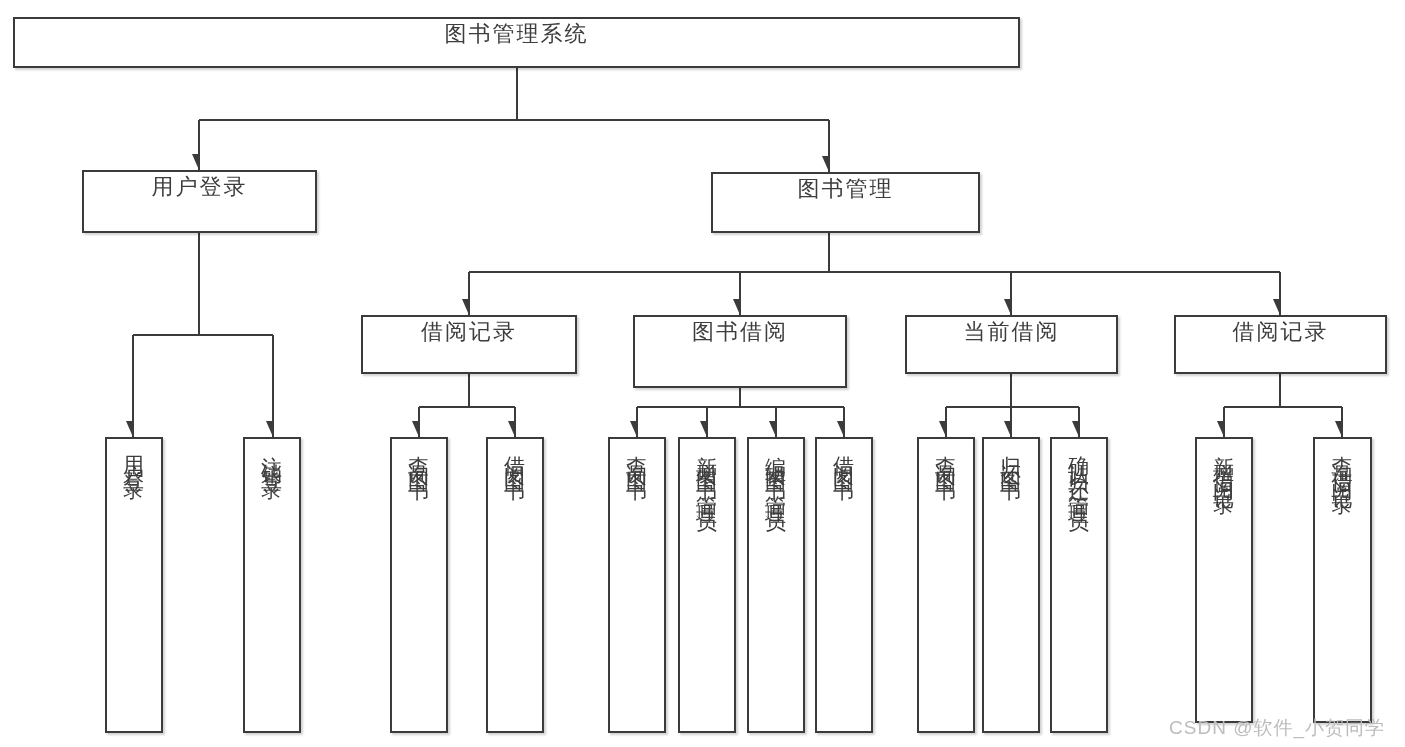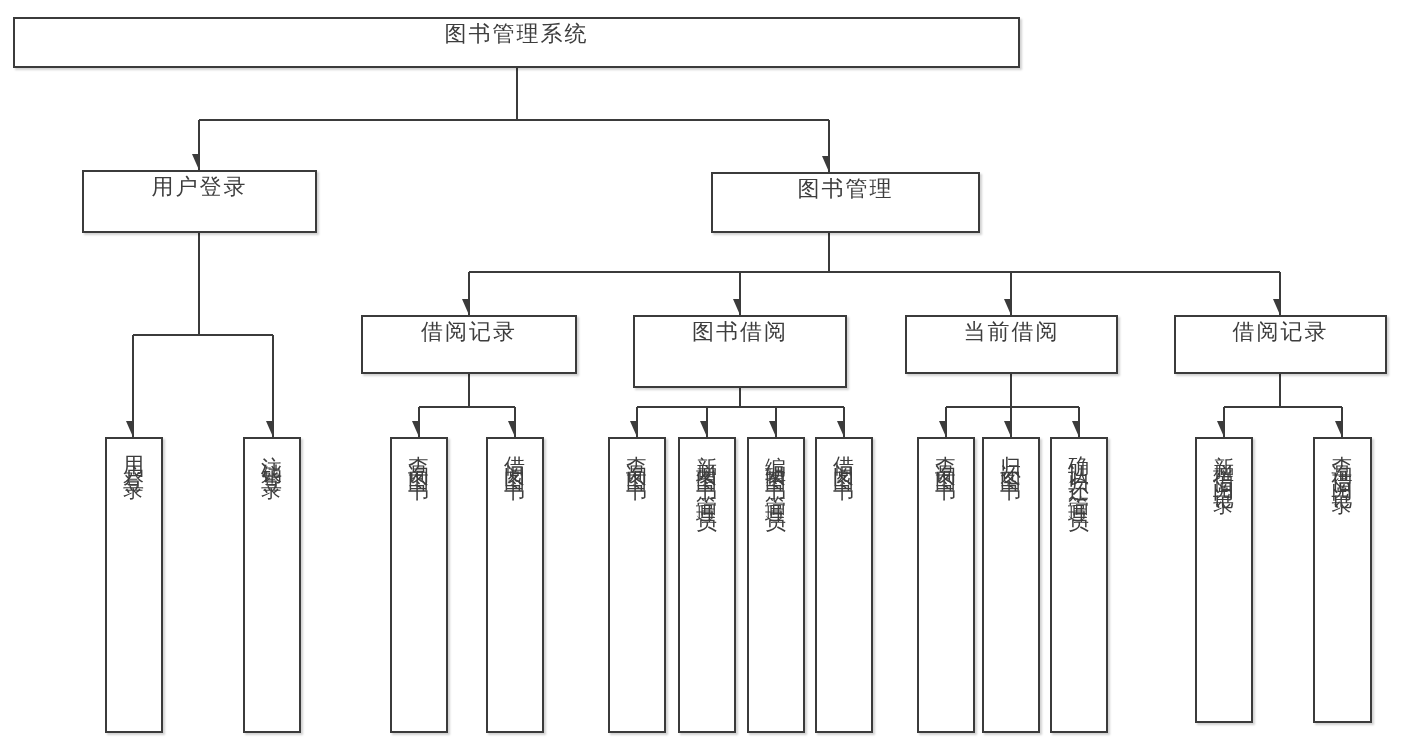--- a/index.html
+++ b/index.html
@@ -153,13 +153,14 @@
     <span>确认归还（管理员）</span>
   </div>
 
   <div class="node vbox" style="left:1195px;top:437px;width:58px;height:286px">
     <span>新增借阅记录</span>
   </div>
   <div class="node vbox" style="left:1313px;top:437px;width:59px;height:286px">
     <span>查询借阅记录</span>
   </div>
 
+  <div class="watermark">CSDN @软件_小贺同学</div>
 </div>
 
 </body></html>

